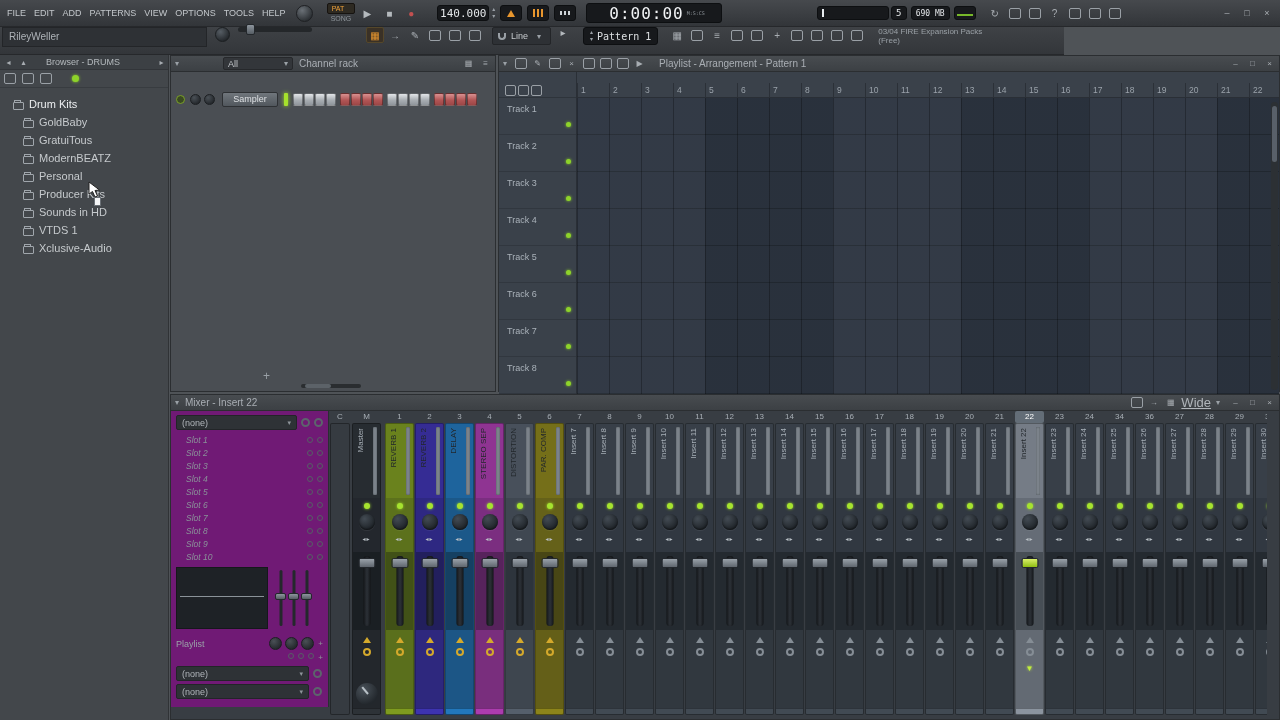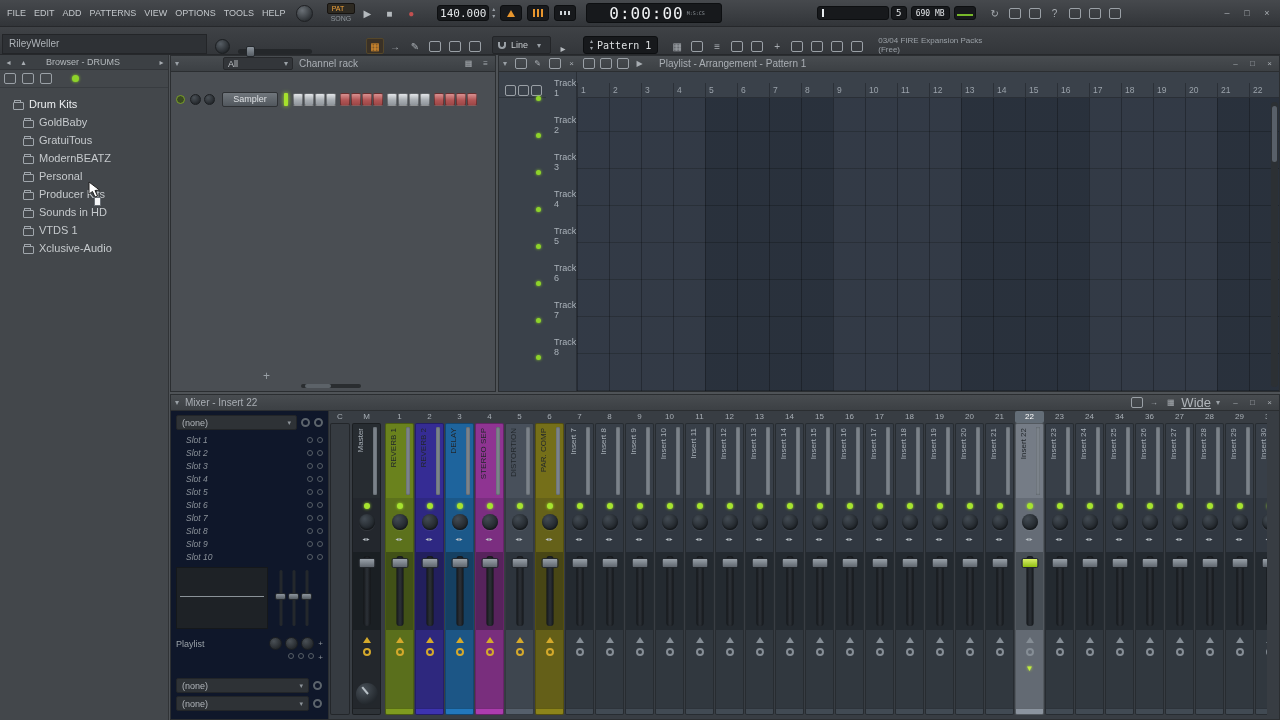--- a/index.html
+++ b/index.html
@@ -39,23 +39,23 @@
   .cpu::after { content:""; position:absolute; left:2px; right:2px; bottom:3px; height:2px; background:#77b82a; }
   #top-icons { display:flex; margin-left:8px; }
   .tico { width:18px; height:16px; margin-left:2px; display:flex; align-items:center; justify-content:center;
     font-size:10px; color:#a8adb2; border-radius:2px; }
   .tico.box::after { content:""; width:10px; height:9px; border:1px solid #9aa0a6; border-radius:2px; }
   .tico.accent { background:#3a3126; color:#e8962e; border:1px solid #55472a; }
   .win-btns { display:flex; margin-left:auto; margin-right:4px; }
   .win-btns .tico { font-size:9px; }
 
   
-  #toolbar-2 { position:absolute; left:0; top:27px; width:1280px; height:28px;
+  #toolbar-2 { position:absolute; left:0; top:27px; width:1064px; height:28px;
     background:linear-gradient(#3f4246,#33363a); border-bottom:1px solid #26282b;
-    display:flex; align-items:flex-end; z-index:5; }
+    display:flex; align-items:flex-start; z-index:5; }
   .user-box { width:205px; height:20px; margin-left:2px; background:#2e3135; border:1px solid #232528;
     color:#aeb3b8; font-size:10px; line-height:18px; padding-left:6px; }
   .knob-small { width:15px; height:15px; border-radius:50%; margin-left:8px;
     background:radial-gradient(circle at 35% 30%, #565d64, #24282c 75%); border:1px solid #1b1e21; }
   .hslider { width:74px; height:5px; background:#24272a; border-radius:3px; margin-left:8px; position:relative; }
   .hslider .hnd { position:absolute; left:8px; top:-3px; width:9px; height:11px;
     background:linear-gradient(#8d959d,#565d64); border-radius:2px; border:1px solid #24282c; }
   #tb2-icons-a { display:flex; margin-left:52px; }
   .snap-box { display:flex; align-items:center; height:18px; background:#2e3135; border:1px solid #232528;
     border-radius:2px; margin-left:8px; padding:0 5px; }
@@ -116,21 +116,21 @@
   .step.r { background:linear-gradient(#d99090,#b25656 55%,#9c4646); }
   .step.g4 { margin-right:4px; }
   .rack-plus { position:absolute; bottom:8px; left:92px; color:#9aa0a6; font-size:12px; }
   .rack-hscroll { position:absolute; bottom:3px; left:130px; width:60px; height:4px; background:#2a2d30; border-radius:2px; }
   .rack-hscroll::after { content:""; position:absolute; left:4px; top:0; width:26px; height:4px; background:#5c6268; border-radius:2px; }
 
   
   #playlist { position:absolute; left:498px; top:55px; width:782px; height:337px;
     background:#3a414a; border:1px solid #2b2e31; display:flex; flex-direction:column; }
   .pl-main { flex:1; display:flex; position:relative; }
-  .pl-left { width:78px; flex:none; background:#3a414a; border-right:1px solid #2a2f36; display:flex; }
+  .pl-left { width:78px; flex:none; background:#3a414a; border-right:1px solid #2a2f36; display:flex; flex-direction:column; }
   .pl-left-head { height:26px; border-bottom:1px solid #2e343b; display:flex; align-items:flex-end; padding:0 4px 2px; }
   .pl-left-head .tico { width:11px; height:10px; font-size:7px; }
   .pl-row { height:37px; border-bottom:1px solid #31373f; position:relative; }
   .pl-track-name { position:absolute; left:8px; top:6px; font-size:9px; color:#aab2ba; }
   .pl-led { position:absolute; right:5px; bottom:7px; width:5px; height:5px; border-radius:50%;
     background:#8ed32a; box-shadow:0 0 3px #8ed32a; }
   .pl-right { flex:1; display:flex; flex-direction:column; overflow:hidden; }
   #ruler-nums { height:26px; background:#3a414a; border-bottom:1px solid #2a2f36; display:flex; align-items:flex-end; }
   .ruler-num { width:32px; flex:none; font-size:8.5px; color:#9aa2aa; padding-left:3px; line-height:14px;
     border-left:1px solid rgba(0,0,0,0.25); }
@@ -138,21 +138,21 @@
     background-image:
       repeating-linear-gradient(90deg, rgba(0,0,0,0.28) 0 1px, transparent 1px 32px),
       repeating-linear-gradient(90deg, rgba(255,255,255,0.03) 0 128px, rgba(0,0,0,0.06) 128px 256px),
       repeating-linear-gradient(0deg, rgba(0,0,0,0.22) 0 1px, transparent 1px 37px); }
   .vscroll { position:absolute; right:1px; top:30px; bottom:4px; width:7px; background:#2c3034; border-radius:3px; }
   .vscroll .vhnd { position:absolute; left:1px; top:4px; width:5px; height:56px; background:#596069; border-radius:3px; }
 
   
   #mixer { position:absolute; left:170px; top:394px; width:1110px; height:326px;
     background:#383d43; border:1px solid #2b2e31; }
-  #mixer-left { position:absolute; left:0; top:16px; width:158px; bottom:0; background:#0f172a;
+  #mixer-left { position:absolute; left:0; top:16px; width:158px; bottom:12px; background:#701a75;
     border-right:1px solid #2a2e32; padding:4px 5px; }
   .sel-row { display:flex; align-items:center; margin-bottom:3px; }
   .sel-box { flex:1; height:15px; background:#2e3236; border:1px solid #222528; border-radius:2px;
     display:flex; align-items:center; font-size:9px; color:#b0b5ba; padding:0 5px; }
   .sel-box .dd { margin-left:auto; font-size:7px; color:#8f959b; }
   .ring { width:9px; height:9px; border-radius:50%; border:2px solid #5c646c; margin-left:4px; flex:none; }
   #mixer-slots { margin-bottom:4px; }
   .slot-row { height:13px; display:flex; align-items:center; }
   .slot-label { font-size:8.5px; color:#8a9199; font-style:italic; margin-left:10px; }
   .slot-dots { margin-left:auto; display:flex; align-items:center; }

